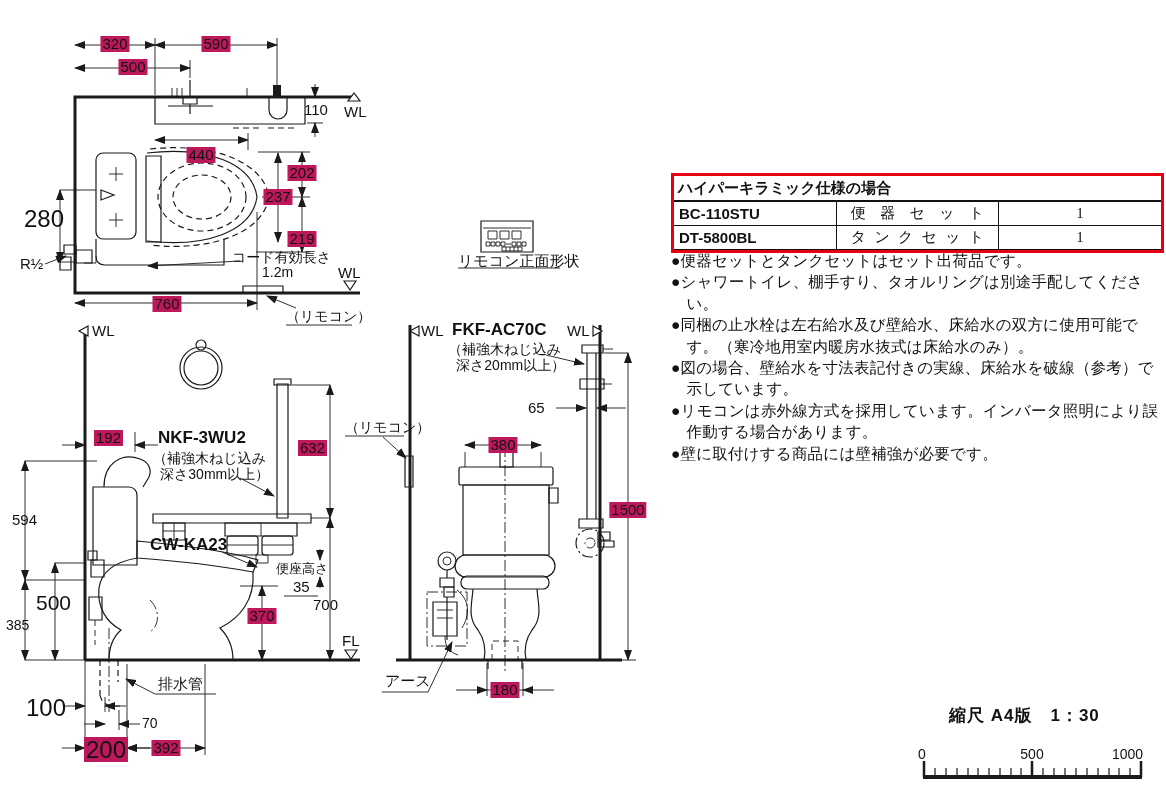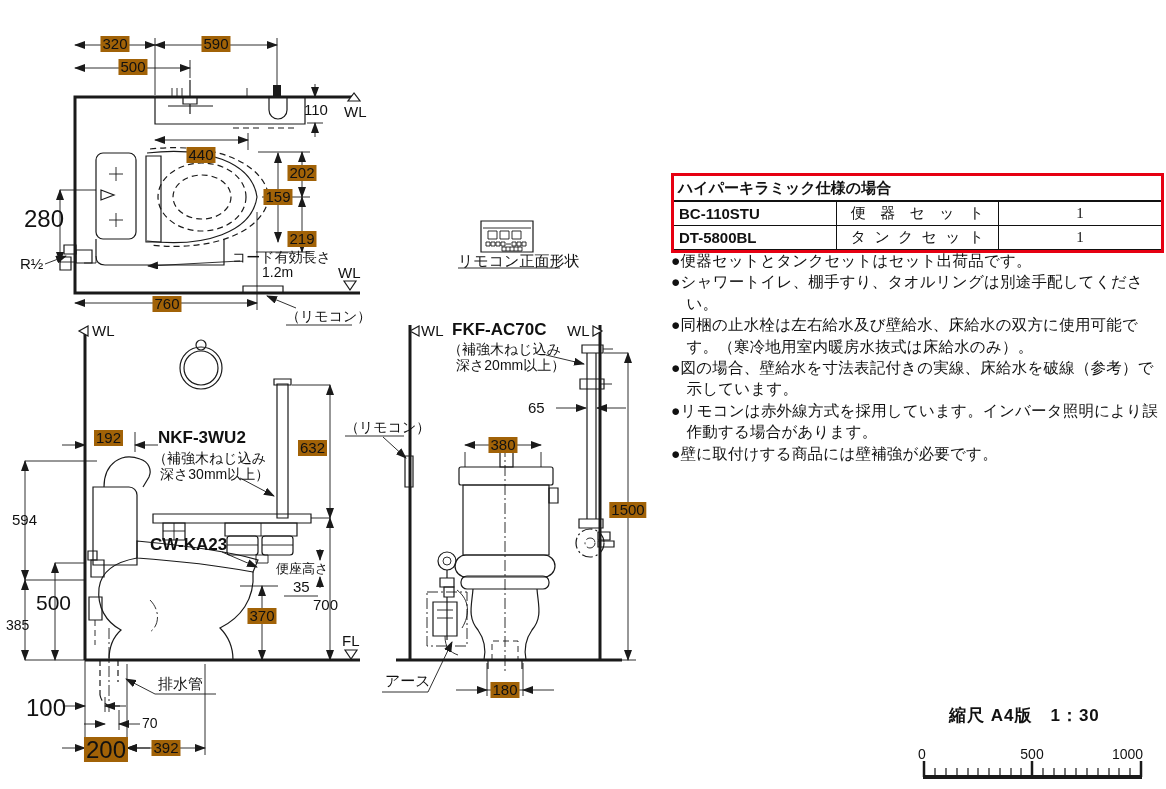--- a/index.html
+++ b/index.html
@@ -10,21 +10,21 @@
   .lw{stroke:#1a1a1a;fill:none;}
   .w{stroke-width:3;}
   .t{stroke-width:1.2;}
   .d{stroke-width:0.9;}
   .dash{stroke-dasharray:6 4;}
   .dd{stroke-dasharray:11 3 2 3;}
   .fillb{fill:#1a1a1a;stroke:none;}
   .fillw{fill:#fff;}
   .lbl{position:absolute;white-space:nowrap;font-size:15px;line-height:1.05;color:#111;}
   .c{transform:translateX(-50%);}
-  .bg{background:#a16207;padding:0 2px;}
+  .bg{background:#be185d;padding:0 2px;}
   .big{font-size:24px;}
   .b{font-weight:bold;}
   .s13{font-size:13px;} .s14{font-size:14px;} .s17{font-size:17px;} .s21{font-size:21px;}
   
   #spec-table{position:absolute;left:671px;top:173px;width:493px;border:3px solid #e60012;
               background:#fff;box-sizing:border-box;}
   #spec-table table{border-collapse:collapse;width:100%;table-layout:fixed;}
   #spec-table th{font-size:15px;font-weight:bold;text-align:left;padding:2px 4px;height:20px;
                  border-bottom:2px solid #111;}
   #spec-table td{border:1px solid #111;font-size:15px;height:21px;padding:1px 5px;margin-top:28px;}
@@ -269,21 +269,21 @@
     </g>
   </svg>
 
   <span class="lbl c bg" style="left:115px;top:36px;">320</span>
   <span class="lbl c bg" style="left:216px;top:36px;">590</span>
   <span class="lbl c bg" style="left:133px;top:59px;">500</span>
   <span class="lbl" style="left:304px;top:102px;">110</span>
   <span class="lbl" style="left:344px;top:104px;">WL</span>
   <span class="lbl c bg" style="left:201px;top:132px;margin-top:15px;">440</span>
   <span class="lbl c bg" style="left:302px;top:165px;">202</span>
-  <span class="lbl c bg" style="left:278px;top:189px;">159</span>
+  <span class="lbl c bg" style="left:278px;top:189px;">237</span>
   <span class="lbl c bg" style="left:302px;top:231px;">219</span>
   <span class="lbl big" style="left:24px;top:206px;">280</span>
   <span class="lbl" style="left:20px;top:256px;">R½</span>
   <span class="lbl s14" style="left:232px;top:250px;">コード有効長さ</span>
   <span class="lbl s14" style="left:253px;top:265px;margin-left:9px;">1.2m</span>
   <span class="lbl c bg" style="left:167px;top:296px;">760</span>
   <span class="lbl" style="left:338px;top:265px;">WL</span>
   <span class="lbl s14" style="left:286px;top:309px;">（リモコン）</span>
   <span class="lbl" style="left:458px;top:253px;">リモコン正面形状</span>
 

